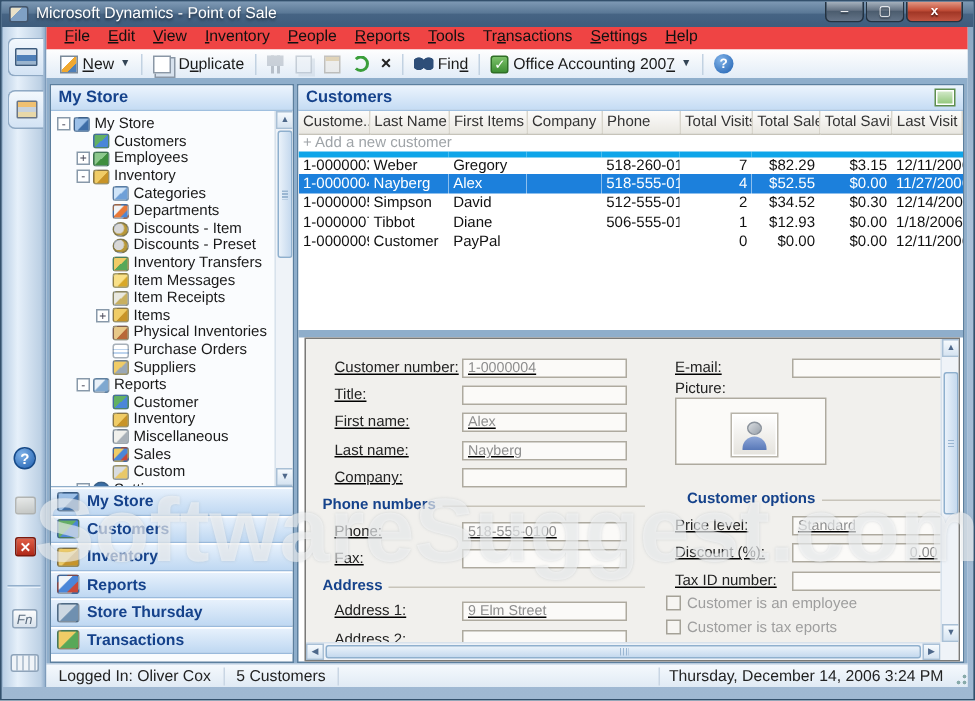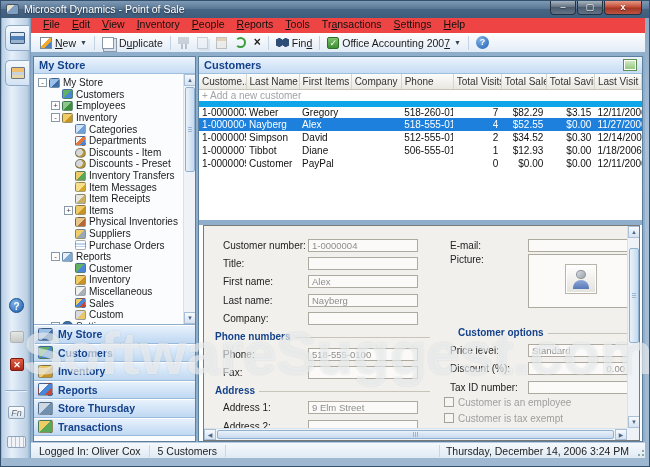--- a/index.html
+++ b/index.html
@@ -99,46 +99,46 @@
   .ni-transactions { background:linear-gradient(135deg,#F0CC66 0 50%,#58A858 50%); }
 
   
   .mainpanel { position:absolute; left:167px; right:2px; top:2px; bottom:0; border:1px solid #5C7F9E; background:#fff; }
   .grid-icon { position:absolute; right:5px; top:2px; width:14px; height:12px; background:linear-gradient(#D8ECD0,#8CC474); border:1px solid #5E8E4E; box-shadow:inset 0 0 0 1px #fff; }
 
   .table-wrap { position:absolute; top:17px; left:0; right:0; height:146px; background:#fff; overflow:hidden; }
   table.grid { border-collapse:collapse; table-layout:fixed; width:100%; font-size:10px; }
   .grid th { height:15px; background:linear-gradient(#FCFCFB,#E9E7E1); border-right:1px solid #D8D5CC; border-bottom:1px solid #C6C3B9; font-weight:normal; text-align:left; padding:0 3px; color:#333; white-space:nowrap; overflow:hidden; }
   .grid td { height:13px; padding:0 3px; white-space:nowrap; overflow:hidden; color:#111; }
-  .grid tr.add-row td { color:#9FA4A8; height:11px; border-bottom:6px solid #0ea5e9; }
+  .grid tr.add-row td { color:#9FA4A8; height:11px; border-bottom:4px solid #0ea5e9; }
   .add-plus::before { content:"+ "; color:#9FA4A8; }
   .grid tr.selected td { background:#1C80DC; color:#fff; }
   .grid td.num { text-align:right; }
 
   .splitter { position:absolute; top:163px; left:0; right:0; height:5px; background:#8FAECB; }
 
   
   .formpanel { position:absolute; top:168px; left:4px; right:2px; bottom:0; border:1px solid #7A7A78; background:#F1F0ED; overflow:hidden; }
   .fcol { position:absolute; top:10px; }
   .fcol-left  { left:8px;  width:218px; }
   .fcol-right { left:237px; width:190px; }
-  .frow { height:18.4px; display:flex; align-items:center; padding-left:11px; }
+  .frow { height:18.4px; display:flex; align-items:center; padding-left:11px;text-decoration:underline; }
   .fcol-right .frow { padding-left:9px; }
   .flabel { font-size:10px; color:#222; }
   .fcol-left .flabel { width:85px; min-width:85px; }
   .fcol-right .flabel { width:78px; min-width:78px; }
   .ffield { height:13px; border:1px solid #AEAA9F; background:#FBFAF8; color:#8E8E8E; font-size:9.5px; line-height:12px; padding:0 3px; overflow:hidden; white-space:nowrap; }
   .fcol-left .ffield { width:110px; }
   .fcol-right .ffield { width:101px; }
   .ffield.right { text-align:right; }
   .fsect { height:17px; display:flex; align-items:center; gap:4px; padding-left:3px; }
   .fsect .stitle { font-size:10px; font-weight:bold; color:#15428B; white-space:nowrap; }
   .fsect .sline { flex:1; border-top:1px solid #C8C4BA; margin-top:2px; }
   .sect-gap { margin-top:14px;margin-left:14px; }
-  .pic-row { height:56px; display:flex; align-items:flex-start; padding-left:9px; }
+  .pic-row { height:56px; display:flex; align-items:flex-start; padding-left:9px;flex-direction:column; }
   .pic-box { width:101px; height:54px; border:1px solid #AEAA9F; background:#FBFAF8; position:relative; }
   .pic-btn { position:absolute; left:36px; top:9px; width:32px; height:30px; background:linear-gradient(#FFFFFF,#E4E2DC); border:1px solid #B8B4AA; box-shadow:inset 0 0 0 1px #fff; }
   .person-head { position:absolute; left:10px; top:5px; width:10px; height:9px; border-radius:50%; background:linear-gradient(135deg,#D8DCE0,#9AA2AC); border:1px solid #8A929C; }
   .person-body { position:absolute; left:7px; top:15px; width:16px; height:9px; border-radius:8px 8px 0 0; background:linear-gradient(#8FA8D8,#5878B8); }
   .cbrow { height:16.5px; display:flex; align-items:flex-start; gap:4px; padding-left:3px; }
   .cbox { width:10px; height:10px; border:1px solid #A5A298; background:#F6F5F2; }
   .cblabel { font-size:10px; color:#9E9E9E; }
 
   .form-vscroll { position:absolute; top:0; right:0; bottom:12px; width:12px; background:#EFF3F8; border-left:1px solid #D8E2EC; }
   .form-hscroll { position:absolute; left:0; right:12px; bottom:0; height:12px; background:#EFF3F8; border-top:1px solid #D8E2EC; }
@@ -311,27 +311,27 @@
                 <span class="ti ti-items"></span>
                 <span class="tree-label">Items</span>
               </div>
               <div class="tree-row" style="padding-left: 28px;">
                 <span class="exp hid"></span>
                 <span class="ti ti-physical"></span>
                 <span class="tree-label">Physical Inventories</span>
               </div>
               <div class="tree-row" style="padding-left: 28px;">
                 <span class="exp hid"></span>
+                <span class="ti ti-orders"></span>
+                <span class="tree-label">Purchase Orders</span>
+              </div>
+              <div class="tree-row" style="padding-left: 28px;">
+                <span class="exp hid"></span>
                 <span class="ti ti-suppliers"></span>
                 <span class="tree-label">Suppliers</span>
-              </div>
-              <div class="tree-row" style="padding-left: 28px;">
-                <span class="exp hid"></span>
-                <span class="ti ti-orders"></span>
-                <span class="tree-label">Purchase Orders</span>
               </div>
               <div class="tree-row" style="padding-left: 15px;">
                 <span class="exp">-</span>
                 <span class="ti ti-reports"></span>
                 <span class="tree-label">Reports</span>
               </div>
               <div class="tree-row" style="padding-left: 28px;">
                 <span class="exp hid"></span>
                 <span class="ti ti-report-customer"></span>
                 <span class="tree-label">Customer</span>
@@ -569,21 +569,21 @@
               <div class="frow">
                 <span class="flabel">Tax ID number:</span>
                 <div class="ffield"></div>
               </div>
               <div class="cbrow">
                 <span class="cbox"></span>
                 <span class="cblabel">Customer is an employee</span>
               </div>
               <div class="cbrow">
                 <span class="cbox"></span>
-                <span class="cblabel">Customer is tax exempt</span>
+                <span class="cblabel">Customer is tax eports</span>
               </div>
             </div>
 
           <div class="form-vscroll">
             <div class="sb-arrow" style="top:0">▲</div>
             <div class="sb-thumb" style="top:22px; height:95px"></div>
             <div class="sb-arrow" style="bottom:0">▼</div>
           </div>
           <div class="form-hscroll">
             <div class="sb-arrow-h" style="left:0">◀</div>

